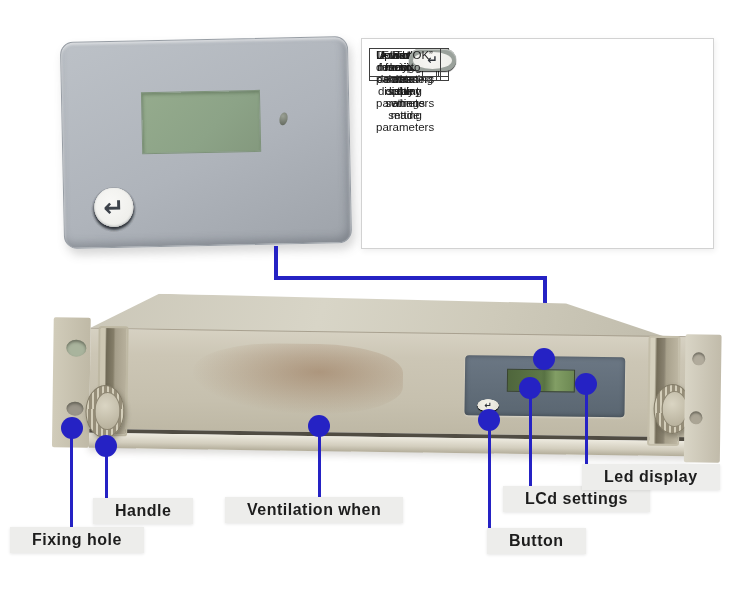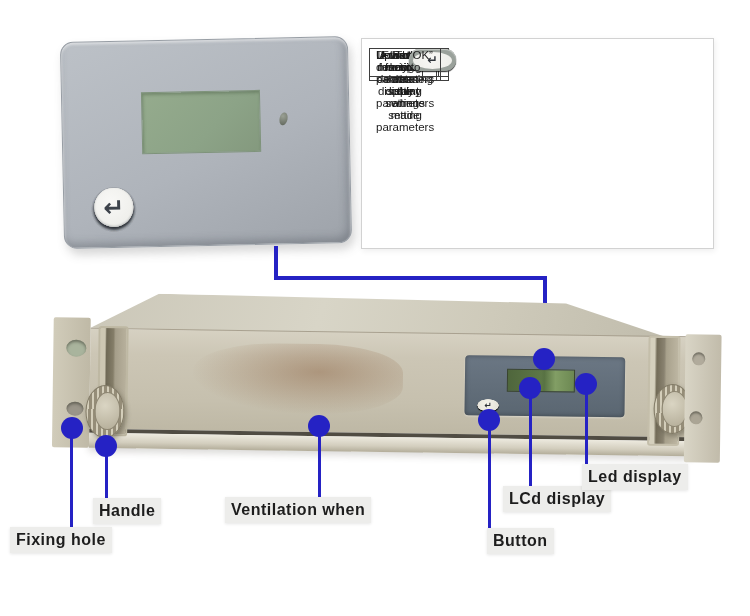--- a/index.html
+++ b/index.html
@@ -149,21 +149,21 @@
   .vline{width:3px;background:#2522c4;}
   #l-fixing{left:70px;top:428px;height:101px;}
   #l-handle{left:105px;top:446px;height:55px;}
   #l-vent{left:318px;top:426px;height:74px;}
   #l-button{left:488px;top:420px;height:112px;}
   #l-lcd{left:529px;top:388px;height:100px;}
   #l-led{left:585px;top:384px;height:83px;}
 
   .callout{
     background:#ededeb;color:#1d1d1d;font-weight:700;font-size:16px;letter-spacing:.5px;
-    padding:4px 6px;white-space:nowrap;box-shadow:0 1px 3px rgba(0,0,0,.10);
+    padding:4px 22px;white-space:nowrap;box-shadow:0 1px 3px rgba(0,0,0,.10);
   }
   #co-fixing{left:10px;top:527px;}
   #co-handle{left:93px;top:498px;}
   #co-vent{left:225px;top:497px;}
   #co-button{left:487px;top:528px;}
   #co-lcd{left:503px;top:486px;}
   #co-led{left:582px;top:464px;}
 </style>
 </head>
 <body>
@@ -345,16 +345,16 @@
   <div class="vline" id="l-handle"></div>
   <div class="vline" id="l-vent"></div>
   <div class="vline" id="l-button"></div>
   <div class="vline" id="l-lcd"></div>
   <div class="vline" id="l-led"></div>
 
   <div class="callout" id="co-fixing">Fixing hole</div>
   <div class="callout" id="co-handle">Handle</div>
   <div class="callout" id="co-vent">Ventilation when</div>
   <div class="callout" id="co-button">Button</div>
-  <div class="callout" id="co-lcd">LCd display</div>
+  <div class="callout" id="co-lcd">LCd settings</div>
   <div class="callout" id="co-led">Led display</div>
 
 </div>
 
 </body></html>

